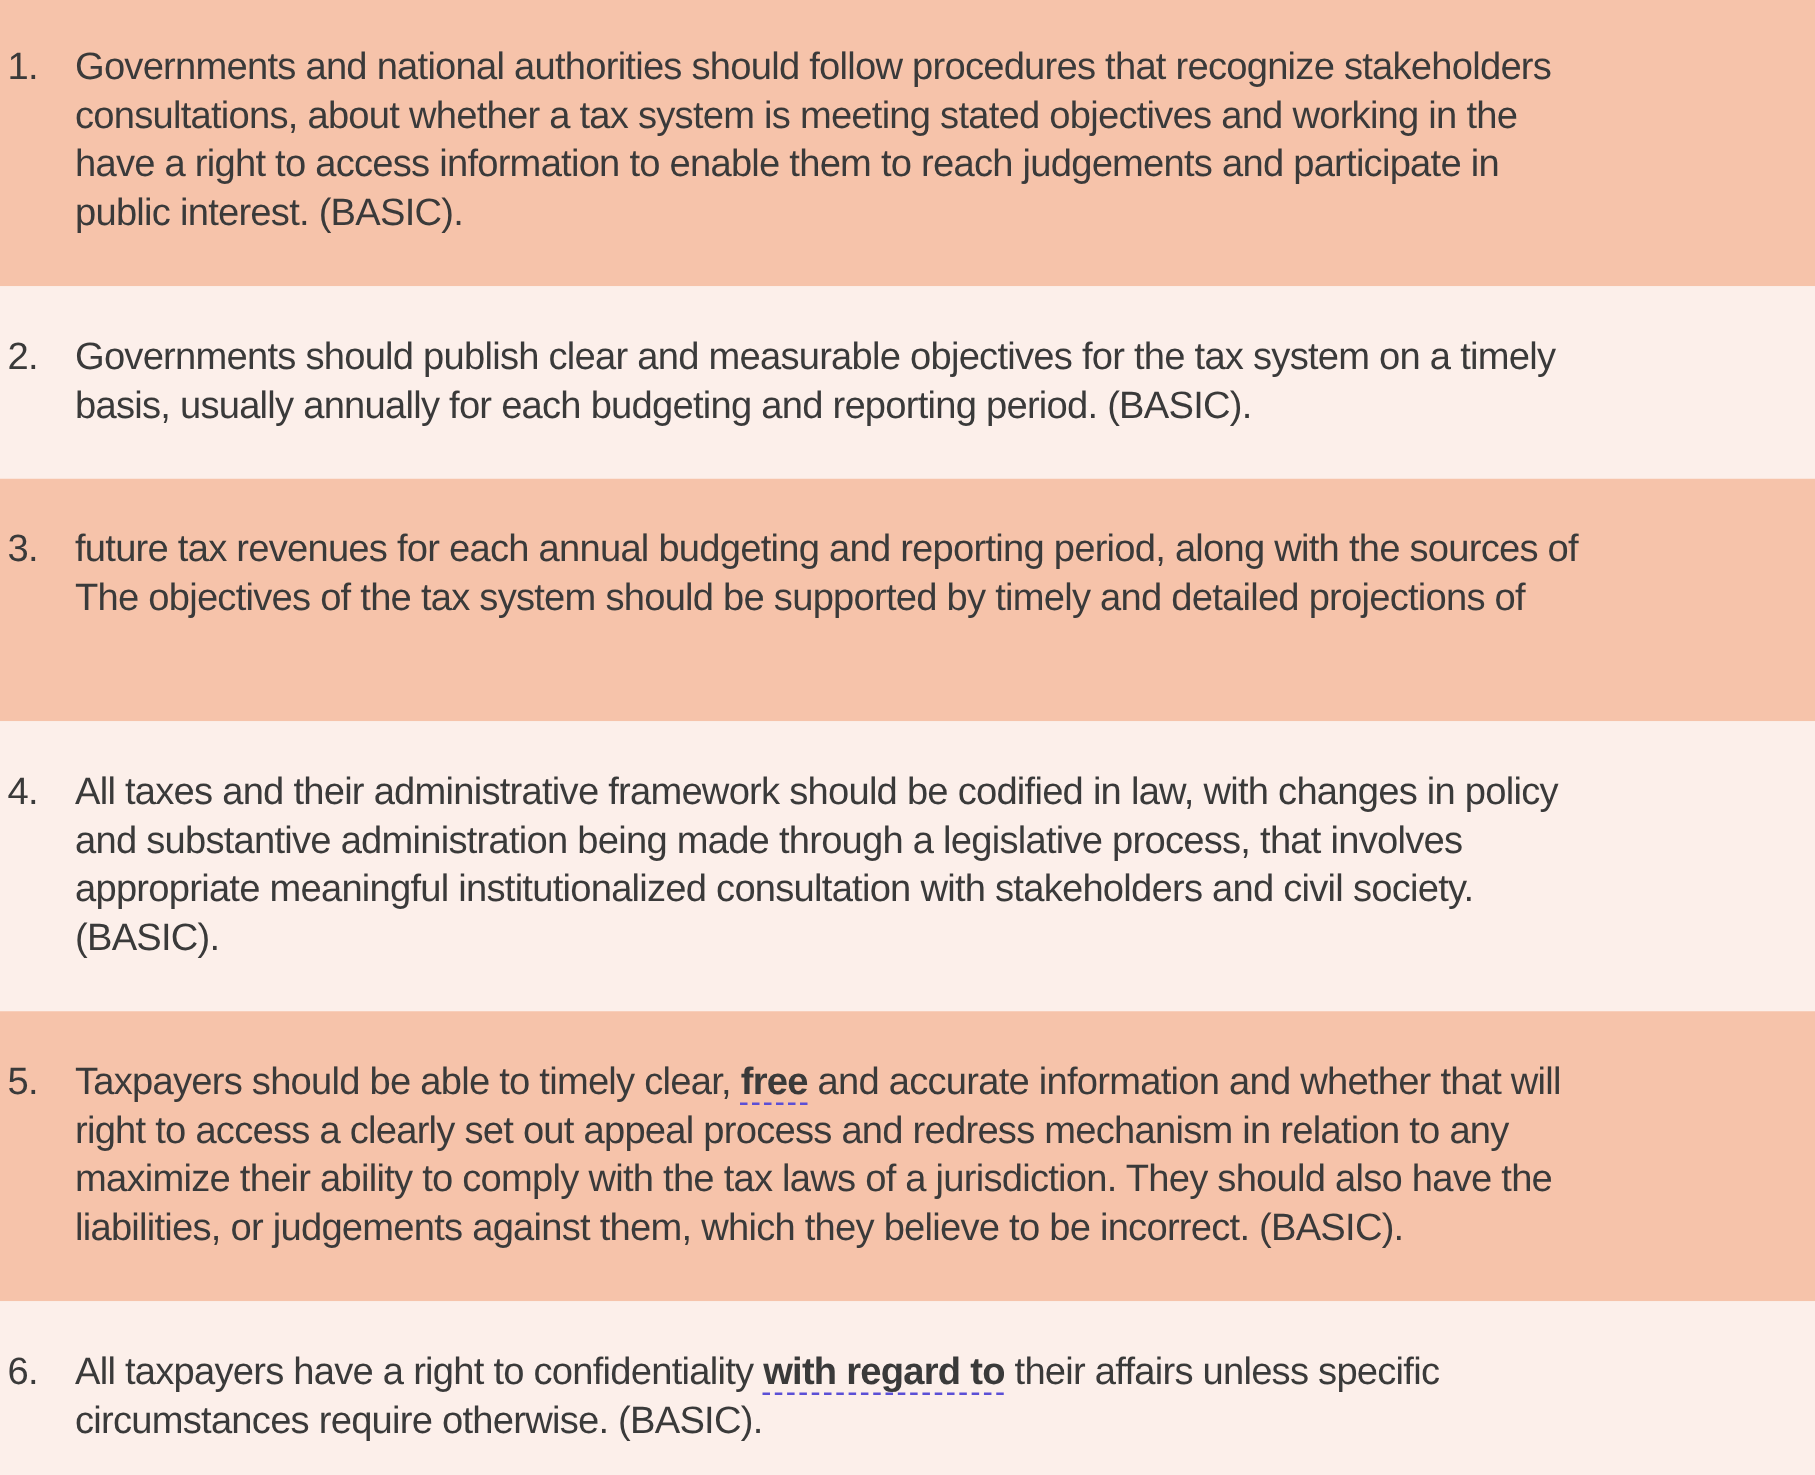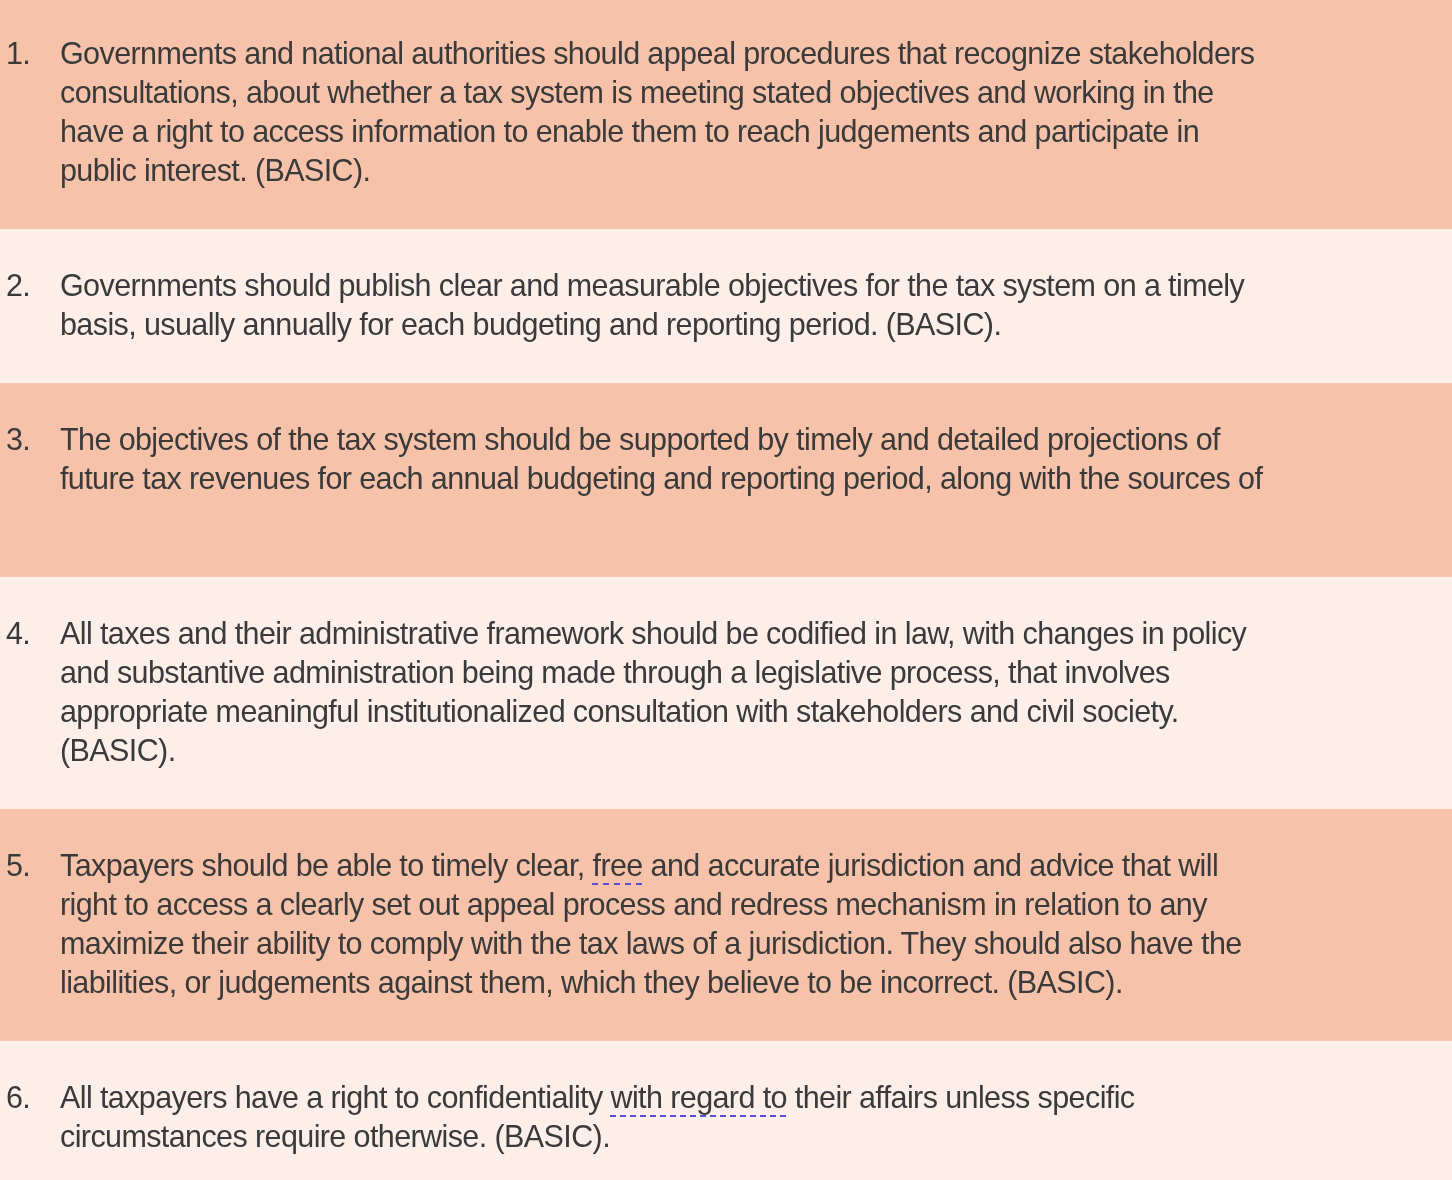--- a/index.html
+++ b/index.html
@@ -43,32 +43,33 @@
     .text {
       position: absolute;
       left: 60px;
       top: 0;
       width: 1385px;
     }
     .ul {
       text-decoration: underline dashed #5b4fd6;
       text-decoration-thickness: 2px;
       text-underline-offset: 7px;
+      font-weight: bold;
     }
   </style>
 </head>
 <body>
 
 <div class="list">
 
   <div class="row dark" style="top:0;height:229px;">
     <div class="item" style="top:34px;">
       <span class="num">1.</span>
       <div class="text">
-        <div>Governments and national authorities should appeal procedures that recognize stakeholders</div>
+        <div>Governments and national authorities should follow procedures that recognize stakeholders</div>
         <div>consultations, about whether a tax system is meeting stated objectives and working in the</div>
         <div>have a right to access information to enable them to reach judgements and participate in</div>
         <div>public interest. (BASIC).</div>
       </div>
     </div>
   </div>
 
   <div class="row light" style="top:229px;height:154px;">
     <div class="item" style="top:37px;">
       <span class="num">2.</span>
@@ -76,43 +77,43 @@
         <div>Governments should publish clear and measurable objectives for the tax system on a timely</div>
         <div>basis, usually annually for each budgeting and reporting period. (BASIC).</div>
       </div>
     </div>
   </div>
 
   <div class="row dark" style="top:383px;height:194px;">
     <div class="item" style="top:37px;">
       <span class="num">3.</span>
       <div class="text">
+        <div>future tax revenues for each annual budgeting and reporting period, along with the sources of</div>
         <div>The objectives of the tax system should be supported by timely and detailed projections of</div>
-        <div>future tax revenues for each annual budgeting and reporting period, along with the sources of</div>
       </div>
     </div>
   </div>
 
   <div class="row light" style="top:577px;height:232px;">
     <div class="item" style="top:37px;">
       <span class="num">4.</span>
       <div class="text">
         <div>All taxes and their administrative framework should be codified in law, with changes in policy</div>
         <div>and substantive administration being made through a legislative process, that involves</div>
         <div>appropriate meaningful institutionalized consultation with stakeholders and civil society.</div>
         <div>(BASIC).</div>
       </div>
     </div>
   </div>
 
   <div class="row dark" style="top:809px;height:232px;">
     <div class="item" style="top:37px;">
       <span class="num">5.</span>
       <div class="text">
-        <div><span>Taxpayers should be able to timely clear, </span><span class="ul">free</span><span> and accurate jurisdiction and advice that will</span></div>
+        <div><span>Taxpayers should be able to timely clear, </span><span class="ul">free</span><span> and accurate information and whether that will</span></div>
         <div>right to access a clearly set out appeal process and redress mechanism in relation to any</div>
         <div>maximize their ability to comply with the tax laws of a jurisdiction. They should also have the</div>
         <div>liabilities, or judgements against them, which they believe to be incorrect. (BASIC).</div>
       </div>
     </div>
   </div>
 
   <div class="row light" style="top:1041px;height:139px;">
     <div class="item" style="top:37px;">
       <span class="num">6.</span>

